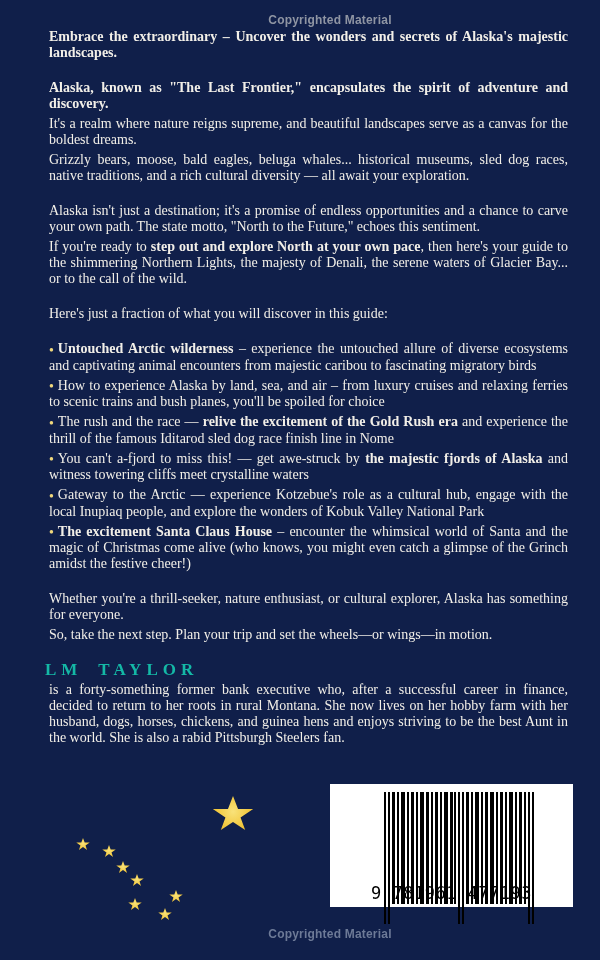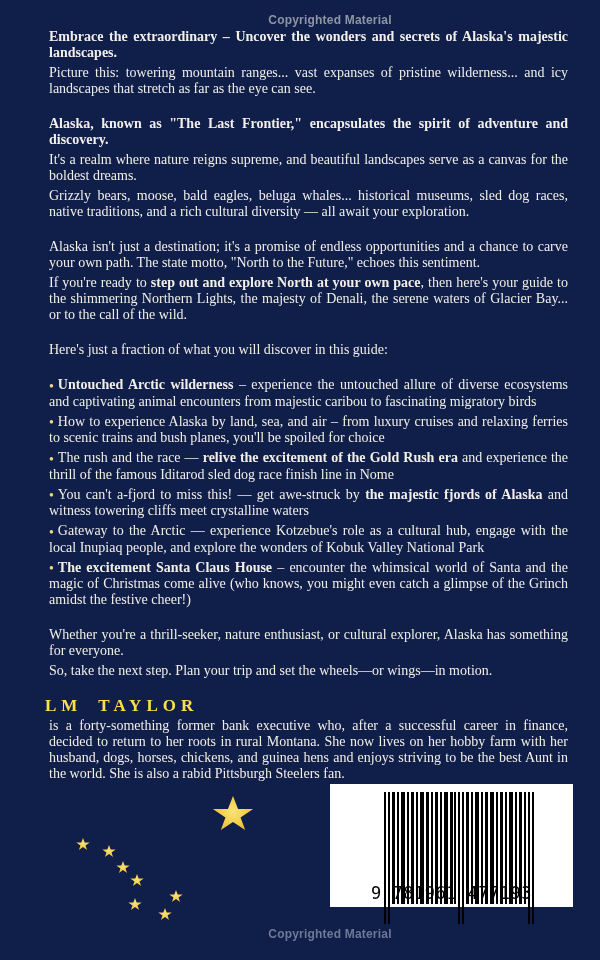--- a/index.html
+++ b/index.html
@@ -21,21 +21,21 @@
     font-size:14px; line-height:16px;
   }
   .content p { margin:0 0 4px 4px; text-align:justify; }
   .sec { margin-top:19px; }
   .bold, .b { font-weight:bold; }
   .dot {
     color:#efd77c; font-size:8px; vertical-align:1.5px;
     margin-right:4px; display:inline-block;
   }
   .author-name {
-    color:#fde047; font-weight:bold; font-size:17px; line-height:18px;
+    color:#14b8a6; font-weight:bold; font-size:17px; line-height:18px;
     letter-spacing:5px; word-spacing:7px;
     margin:18px 0 3px 0 !important; text-align:left;
   }
 
   
   .star {
     position:absolute;
     background:radial-gradient(circle at 50% 42%, #f9e27a 0%, #f2c83e 55%, #e4ae2e 100%);
     clip-path:polygon(50% 0%, 62% 35%, 98% 35%, 68% 58%, 79% 92%, 50% 70%, 21% 92%, 32% 58%, 2% 35%, 38% 35%);
   }
@@ -64,21 +64,20 @@
 <body>
 
 <div class="page">
 
   <div class="watermark wm-top">Copyrighted Material</div>
 
   <div class="content">
 
     <div>
       <p class="bold">Embrace the extraordinary – Uncover the wonders and secrets of Alaska's majestic landscapes.</p>
-      <p>Picture this: towering mountain ranges... vast expanses of pristine wilderness... and icy landscapes that stretch as far as the eye can see.</p>
     </div>
 
     <div class="sec">
       <p class="bold">Alaska, known as "The Last Frontier," encapsulates the spirit of adventure and discovery.</p>
       <p>It's a realm where nature reigns supreme, and beautiful landscapes serve as a canvas for the boldest dreams.</p>
       <p>Grizzly bears, moose, bald eagles, beluga whales... historical museums, sled dog races, native traditions, and a rich cultural diversity — all await your exploration.</p>
     </div>
 
     <div class="sec">
       <p>Alaska isn't just a destination; it's a promise of endless opportunities and a chance to carve your own path. The state motto, "North to the Future," echoes this sentiment.</p>

